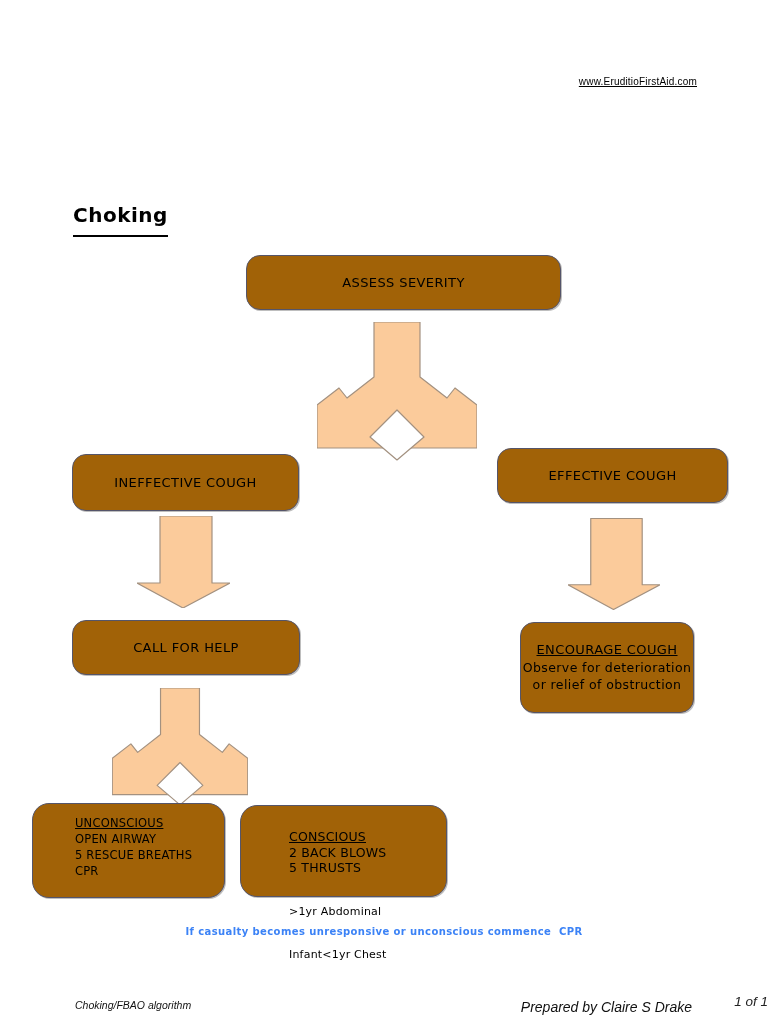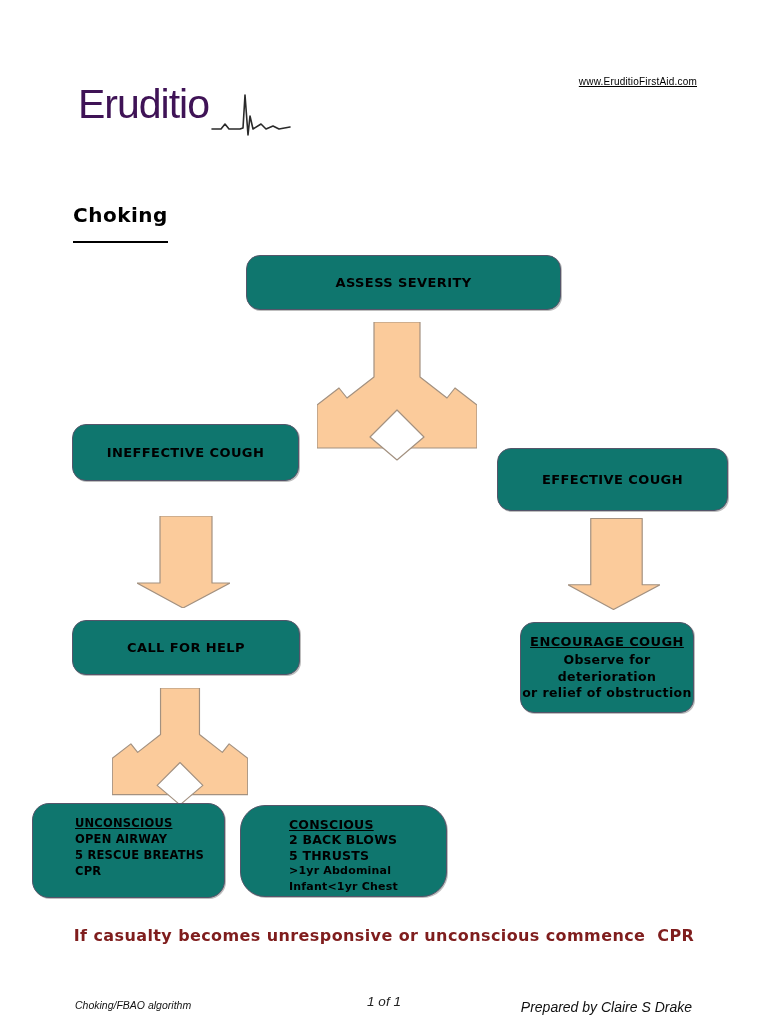--- a/index.html
+++ b/index.html
@@ -15,76 +15,70 @@
     color:#3f1356; line-height:1.1;
   }
   .ecg { margin-left:2px; margin-top:8px; }
   .site-link {
     position:absolute; top:76px; right:71px;
     font-family:"Liberation Sans", sans-serif; font-size:10px; color:#000;
     text-decoration:underline; letter-spacing:0.2px;
   }
   .page-title {
     position:absolute; left:73px; top:203px; font-size:20px; font-weight:bold;
-    letter-spacing:0.5px; border-bottom:2.5px solid #000; padding-bottom:14px;
+    letter-spacing:0.5px; border-bottom:2.5px solid #000; padding-bottom:8px;
   }
   
   .fc-box {
-    position:absolute; background:#0f766e; border:1.2px solid #55556a;
+    position:absolute; background:#a16207; border:1.2px solid #55556a;
     border-radius:14px; box-shadow:1px 1px 0.5px rgba(110,110,110,0.45);
     display:flex; flex-direction:column; align-items:center; justify-content:center;
-    font-weight:bold; font-size:13px; letter-spacing:0.4px; text-align:center;
+    font-weight:normal; font-size:13px; letter-spacing:0.4px; text-align:center;
   }
   .box-assess      { left:246px; top:255px; width:315px; height:55px; }
-  .box-ineffective { left:72px;  top:424px; width:227px; height:57px; }
-  .box-effective   { left:497px; top:448px; width:231px; height:63px;align-items:center; }
+  .box-ineffective { left:72px;  top:454px; width:227px; height:57px; }
+  .box-effective   { left:497px; top:448px; width:231px; height:55px;align-items:center; }
   .box-call        { left:72px;  top:620px; width:228px; height:55px; }
   .box-encourage   { left:520px; top:622px; width:174px; height:91px; font-size:12.5px; line-height:16.5px; }
   .box-encourage .enc-title { font-size:13px; text-decoration:underline; margin-bottom:2px; }
   .box-unconscious {
     left:32px; top:803px; width:193px; height:95px; border-radius:17px;
     align-items:flex-start; text-align:left; padding-left:42px; padding-top:11px;
     justify-content:flex-start; font-size:11.5px; line-height:16px; letter-spacing:0.2px;
   }
   .box-conscious {
-    left:240px; top:805px; width:207px; height:92px; border-radius:25px;
-    align-items:flex-start; text-align:left; padding-left:48px; padding-top:9px;
-    justify-content:center; font-size:12.5px; line-height:15.5px; letter-spacing:0.2px;
+    left:240px; top:805px; width:207px; height:92px; border-radius:17px;
+    align-items:flex-start; text-align:left; padding-left:48px; padding-top:23px;
+    justify-content:flex-start; font-size:12.5px; line-height:15.5px; letter-spacing:0.2px;
   }
   .u { text-decoration:underline; }
-  .small-line { font-size:11px; }
+  .small-line { font-size:11px;margin-top:28px; }
   
   .arrow { position:absolute; }
   .fork1 { left:317px; top:322px; }
   .fork2 { left:112px; top:688px; }
   .arrow-dl { left:137px; top:516px; }
   .arrow-dr { left:568px; top:518px; }
   
   .sentence {
     position:absolute; top:926px; left:0; width:768px; text-align:center;
-    font-size:16px; font-weight:bold; color:#7f1d1d; letter-spacing:0.4px; white-space:pre;
+    font-size:10px; font-weight:bold; color:#3b82f6; letter-spacing:0.4px; white-space:pre;
   }
   .footer-left, .footer-right, .footer-center {
     position:absolute; font-family:"Liberation Sans", sans-serif; color:#111;font-style:italic;
   }
   .footer-left  { left:75px;  top:999px; font-size:10.5px; }
-  .footer-center{ left:0; width:768px; text-align:center; top:994px; font-size:13.5px; color:#222; }
+  .footer-center{ left:0; width:768px; text-align:right; top:994px; font-size:13.5px; color:#222; }
   .footer-right { right:76px; top:999px; font-size:14px;padding-left:44px; }
 </style>
 </head>
 <body>
 
 <div class="page">
 
-  <div class="logo-row">
-    <span class="logo-text">Eruditio</span>
-    <svg class="ecg" width="80" height="46" viewBox="0 0 80 46">
-      <polyline points="1,39 10,39 14,34 18,39 29,39 32,38 34,5 37,45 39,26 42,39 50,34 55,39 62,36 68,39 79,37" fill="none" stroke="#2a2a2a" stroke-width="1.6" stroke-linejoin="round" stroke-linecap="round"></polyline>
-    </svg>
-  </div>
   <a class="site-link">www.EruditioFirstAid.com</a>
 
   <div class="page-title">Choking</div>
 
   <div class="fc-box box-assess">
     <span>ASSESS SEVERITY</span>
   </div>
 
   <svg class="arrow fork1" width="160" height="150" viewBox="0 0 160 150">
     <path d="M57,0 L103,0 L103,55 L130,76 L138,66 L160,83 L160,126 L0,126 L0,83 L22,66 L30,76 L57,55 Z" fill="#fbcb9b" stroke="#a39180" stroke-width="1.2" stroke-linejoin="round"></path>

